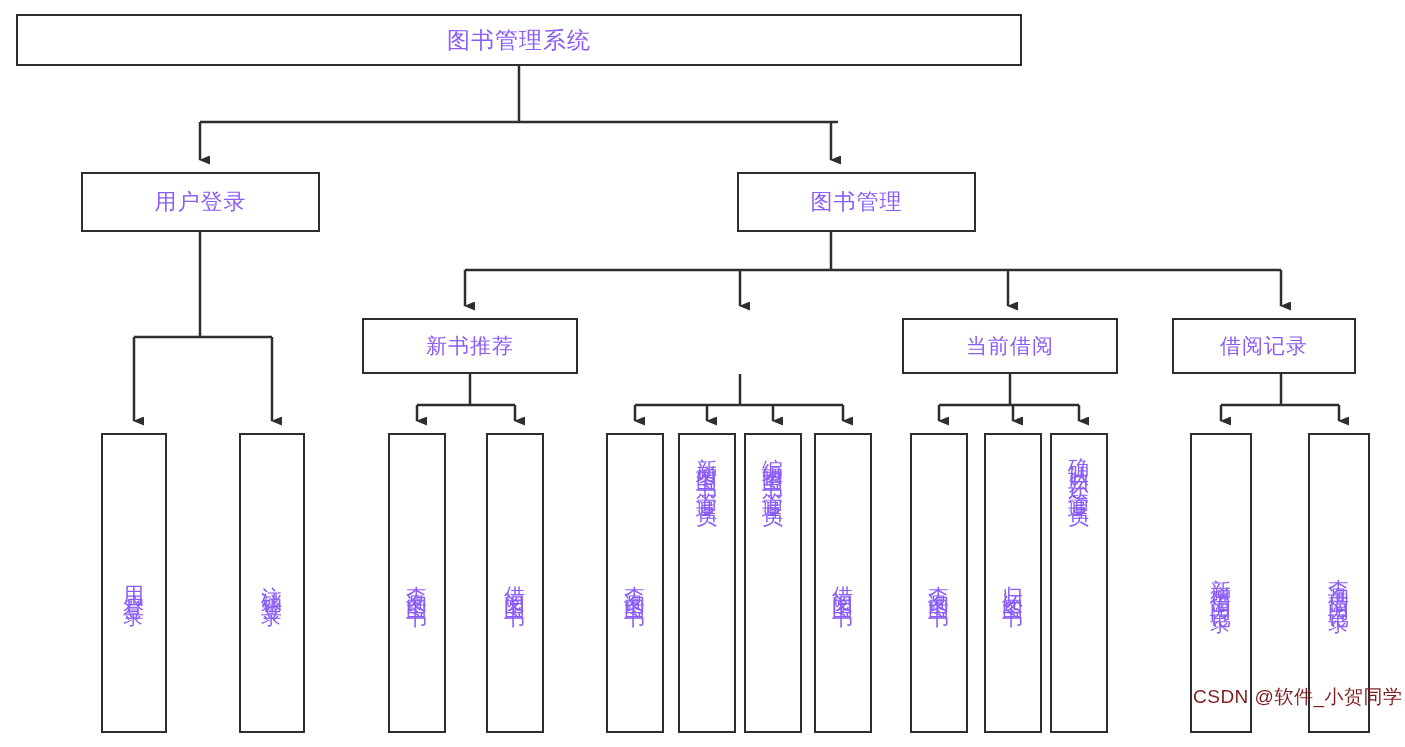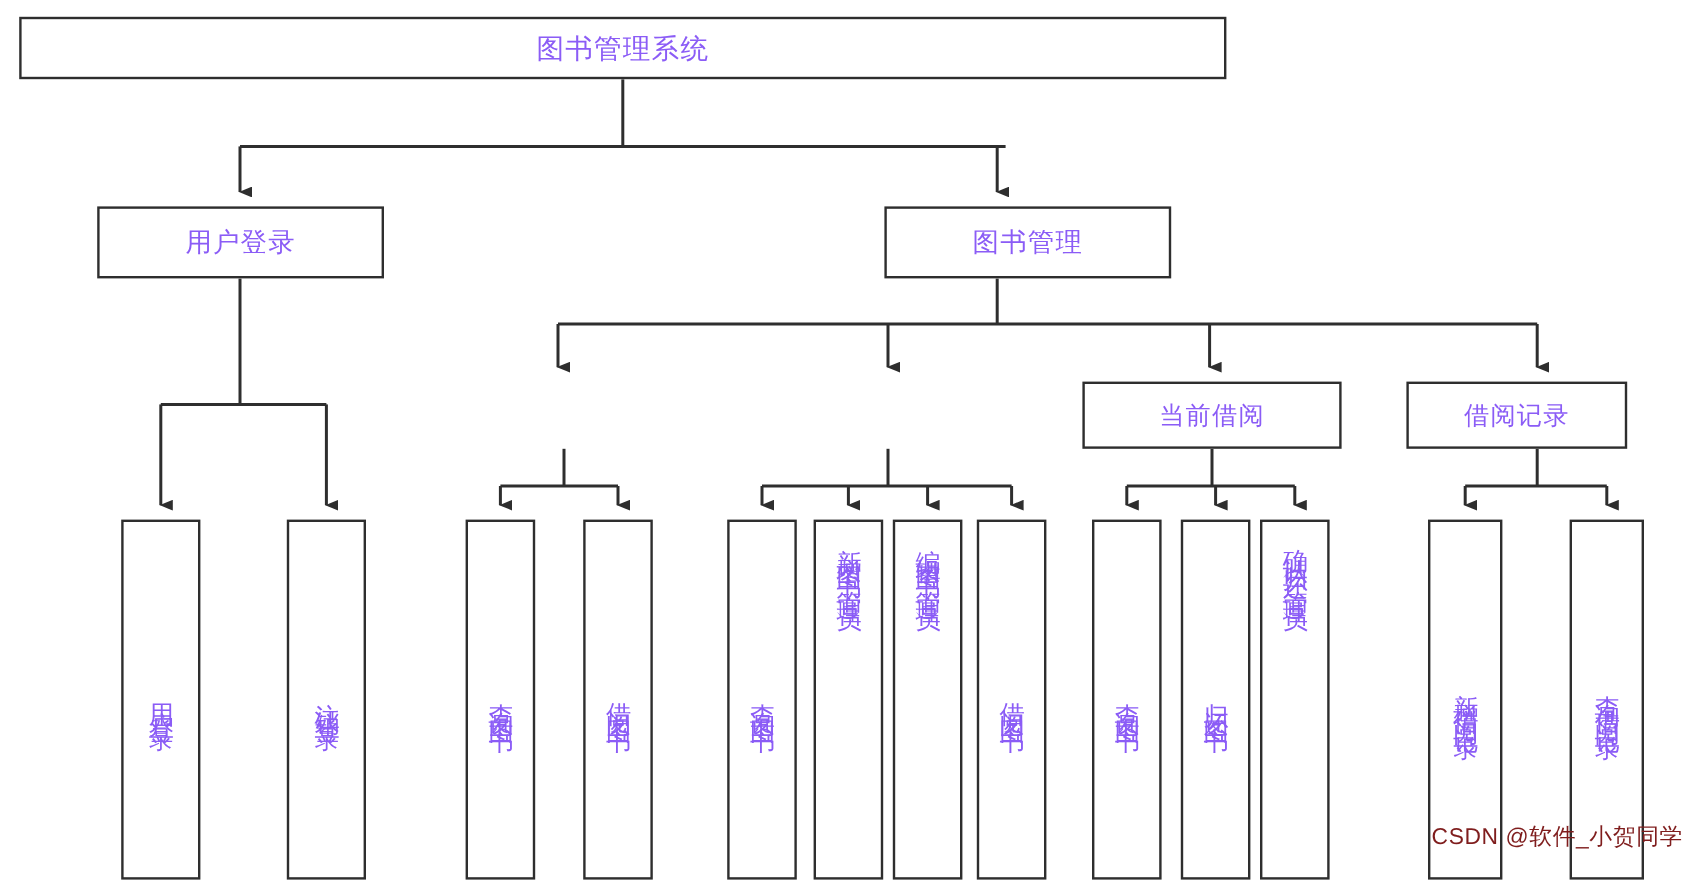--- a/index.html
+++ b/index.html
@@ -141,20 +141,21 @@
       <path d="M1339,405 L1339,421" marker-end="url(#arrowhead)"></path>
     </g>
   </svg>
 
   <div class="node node-root" style="left: 16px; top: 14px; width: 1006px; height: 52px;">图书管理系统</div>
 
   <div class="node node-l1" style="left: 81px; top: 172px; width: 239px; height: 60px;">用户登录</div>
 
   <div class="node node-l1" style="left: 712px; top: 172px; width: 239px; height: 60px; margin-left: 25px;">图书管理</div>
 
+  <div class="node node-l2" style="left: 362px; top: 318px; width: 216px; height: 56px;">新书推荐</div>
 
 
   <div class="node node-l2" style="left: 902px; top: 318px; width: 216px; height: 56px; font-family: Liberation Serif, serif;">当前借阅</div>
 
   <div class="node node-l2" style="left: 1172px; top: 318px; width: 184px; height: 56px;">借阅记录</div>
 
   <div class="node node-leaf centered" style="left: 101px; top: 433px; width: 66px; height: 300px;">
     <span class="vtext">用户登录</span>
   </div>
   <div class="node node-leaf centered" style="left: 239px; top: 433px; width: 66px; height: 300px;">

